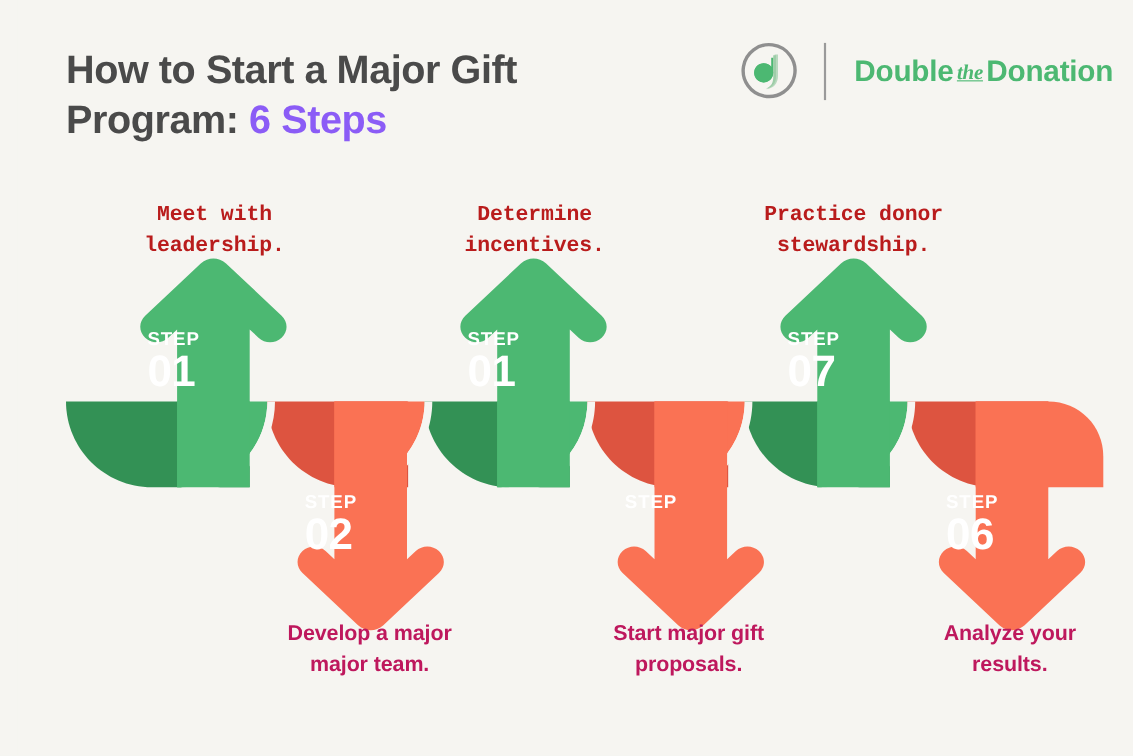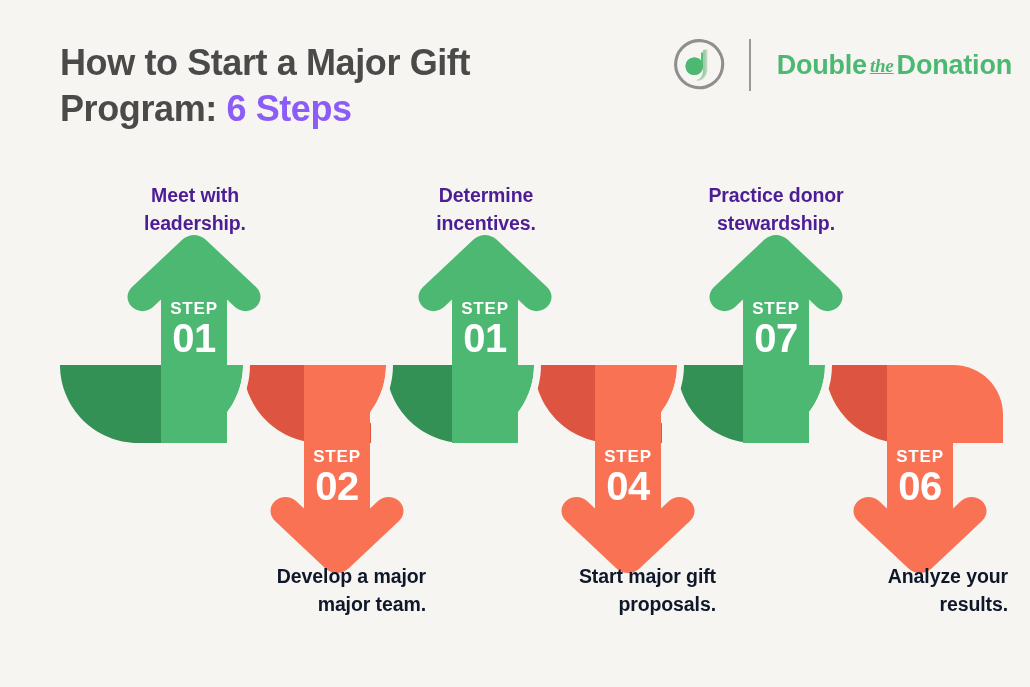--- a/index.html
+++ b/index.html
@@ -91,34 +91,33 @@
   .diagram svg { display: block; }
 
   .cap {
     position: absolute;
     text-align: center;
     font-size: 19.5px;
     font-weight: bold;
     line-height: 1.42;
     letter-spacing: -0.1px;
   }
-  .cap.up    { color: #4c1d95; }
-  .cap.down  { color: #0f172a; text-align: right; }
+  .cap.up    { color: #b91c1c; font-family: Liberation Mono, monospace; }
+  .cap.down  { color: #be185d; }
 
   .cap-1 { left: 92px;  top: 22px;  width: 174px; }
   .cap-3 { left: 383px; top: 22px;  width: 174px; }
   .cap-5 { left: 670px; top: 22px;  width: 180px; }
 
   .cap-2 { left: 230px; top: 403px; width: 180px; }
   .cap-4 { left: 520px; top: 403px; width: 180px; }
   .cap-6 { left: 812px; top: 403px; width: 180px; }
 
   .steplabel {
     position: absolute;
-    text-align: center;
     color: #ffffff;
     width: 120px;
   }
   .steplabel .word {
     display: block;
     font-size: 17px;
     font-weight: bold;
     letter-spacing: 0.8px;
     line-height: 1;
   }
@@ -267,21 +266,20 @@
     <div class="steplabel sl-5">
       <span class="word">STEP</span>
       <span class="num">07</span>
     </div>
     <div class="steplabel sl-2">
       <span class="word">STEP</span>
       <span class="num">02</span>
     </div>
     <div class="steplabel sl-4">
       <span class="word">STEP</span>
-      <span class="num">04</span>
     </div>
     <div class="steplabel sl-6">
       <span class="word">STEP</span>
       <span class="num">06</span>
     </div>
 
     <div class="cap up cap-1">
       <span>Meet with</span><br>
       <span>leadership.</span>
     </div>

